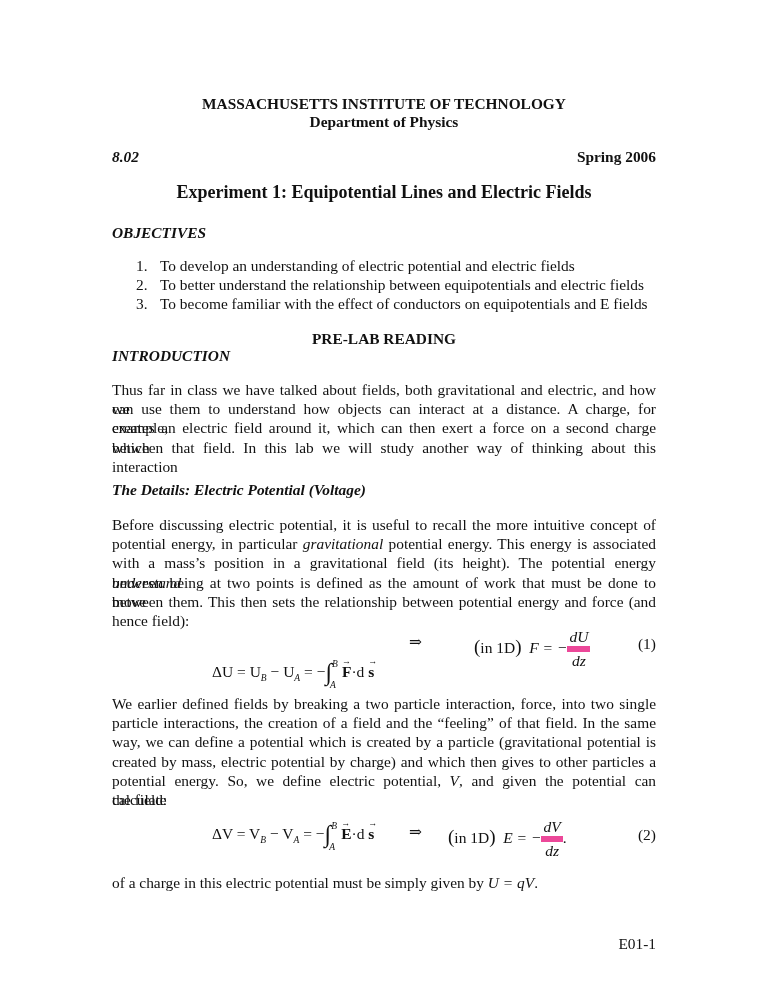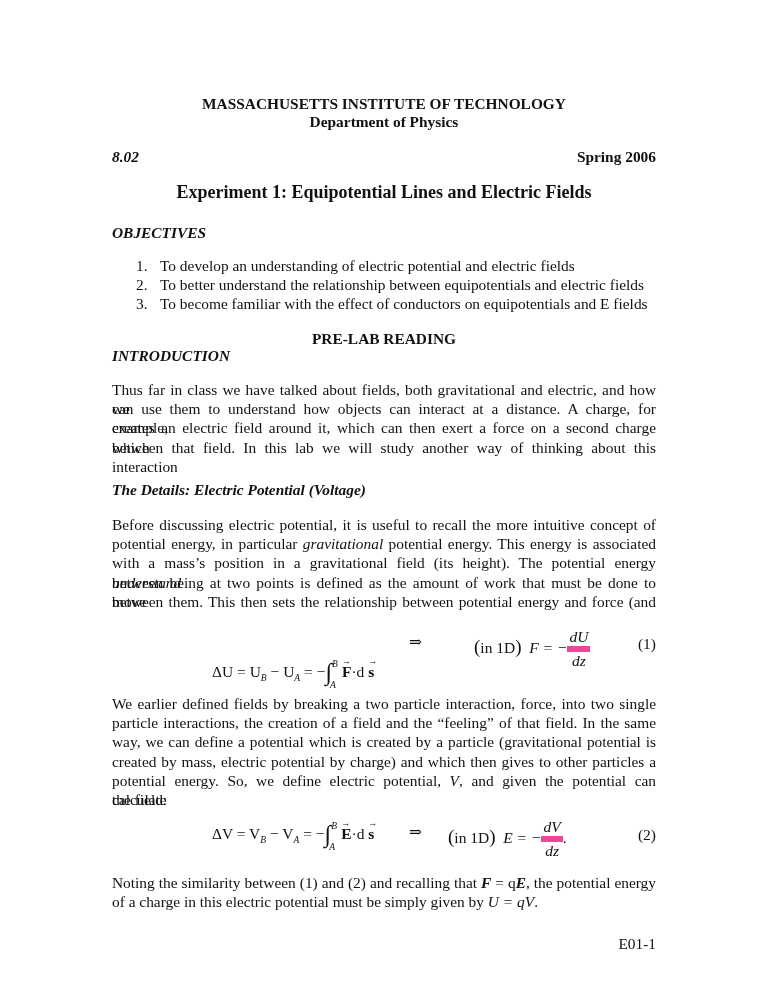--- a/index.html
+++ b/index.html
@@ -60,20 +60,21 @@
 </div>
 
 <div class="abs bold left" style="top:480px;">The Details:  Electric Potential (Voltage)</div>
 
 <div class="abs textblock" style="top:515px;">
   <span class="ln">Before discussing electric potential, it is useful to recall the more intuitive concept of</span>
   <span class="ln"><span>potential energy, in particular </span><i>gravitational</i><span> potential energy.  This energy is associated</span></span>
   <span class="ln"><span>with a mass’s position in a gravitational field (its height).  The potential energy </span><i>understand</i></span>
   <span class="ln">between being at two points is defined as the amount of work that must be done to move</span>
   <span class="ln">between them.  This then sets the relationship between potential energy and force (and</span>
+  <span class="ln last">hence field):</span>
 </div>
 
 <div class="abs eq" style="top:660px; left:212px;">
   <span>ΔU = U</span><span class="sub">B</span><span> − U</span><span class="sub">A</span><span> = −</span><span class="integral">∫</span><span class="limits"><span class="up">B</span><span class="lo">A</span></span><span class="vec">F</span><span>·d </span><span class="vec">s</span>
 </div>
 <div class="abs eq" style="top:632px; left:409px;">⇒</div>
 <div class="abs eq" style="top:628px; left:474px;font-family:Liberation Serif, serif;">
   <span class="paren">(</span><span>in 1D</span><span class="paren">)</span>&nbsp;&nbsp;<i>F = −</i><span class="frac"><span class="n">dU</span><span class="d">dz</span></span>
 </div>
 <div class="abs eq" style="top:634px; right:112px;">(1)</div>
@@ -90,17 +91,16 @@
 <div class="abs eq" style="top:822px; left:212px;">
   <span>ΔV = V</span><span class="sub">B</span><span> − V</span><span class="sub">A</span><span> = −</span><span class="integral">∫</span><span class="limits"><span class="up">B</span><span class="lo">A</span></span><span class="vec">E</span><span>·d </span><span class="vec">s</span>
 </div>
 <div class="abs eq" style="top:822px; left:409px;">⇒</div>
 <div class="abs eq" style="top:818px; left:448px;">
   <span class="paren">(</span><span>in 1D</span><span class="paren">)</span>&nbsp;&nbsp;<i>E = −</i><span class="frac"><span class="n">dV</span><span class="d">dz</span></span><span>.</span>
 </div>
 <div class="abs eq" style="top:825px; right:112px;">(2)</div>
 
 <div class="abs textblock" style="top:873px;">
-  <span class="ln"><span>Noting the similarity between (1) and (2) and recalling that </span><b><i>F</i></b><span> = q</span><b><i>E</i></b><span>, the potential energy</span></span>
   <span class="ln last"><span>of a charge in this electric potential must be simply given by </span><i>U = qV</i><span>.</span></span>
 </div>
 
 <div class="abs" style="top:934px; right:112px;">E01-1</div>
 
 </body></html>

